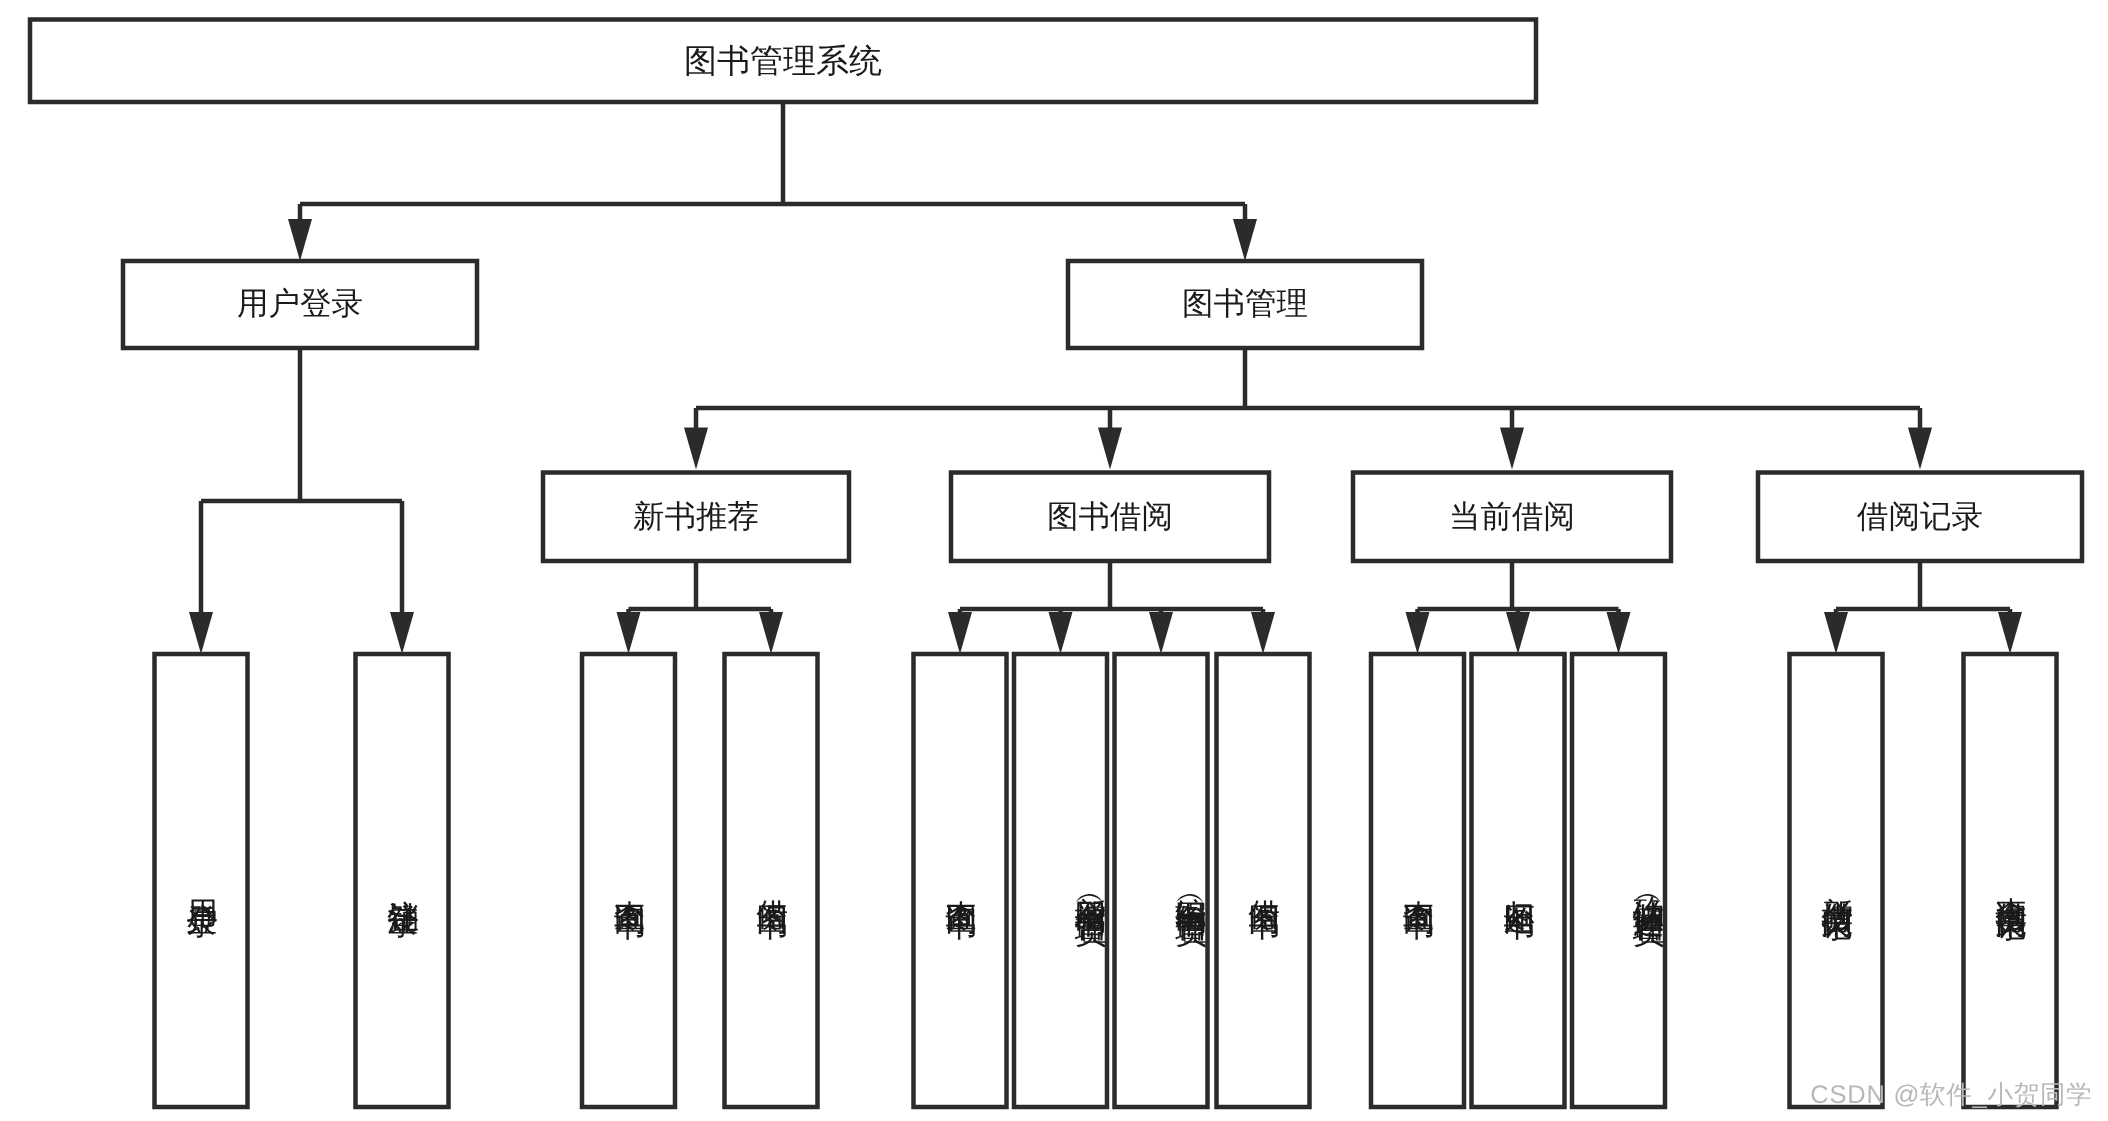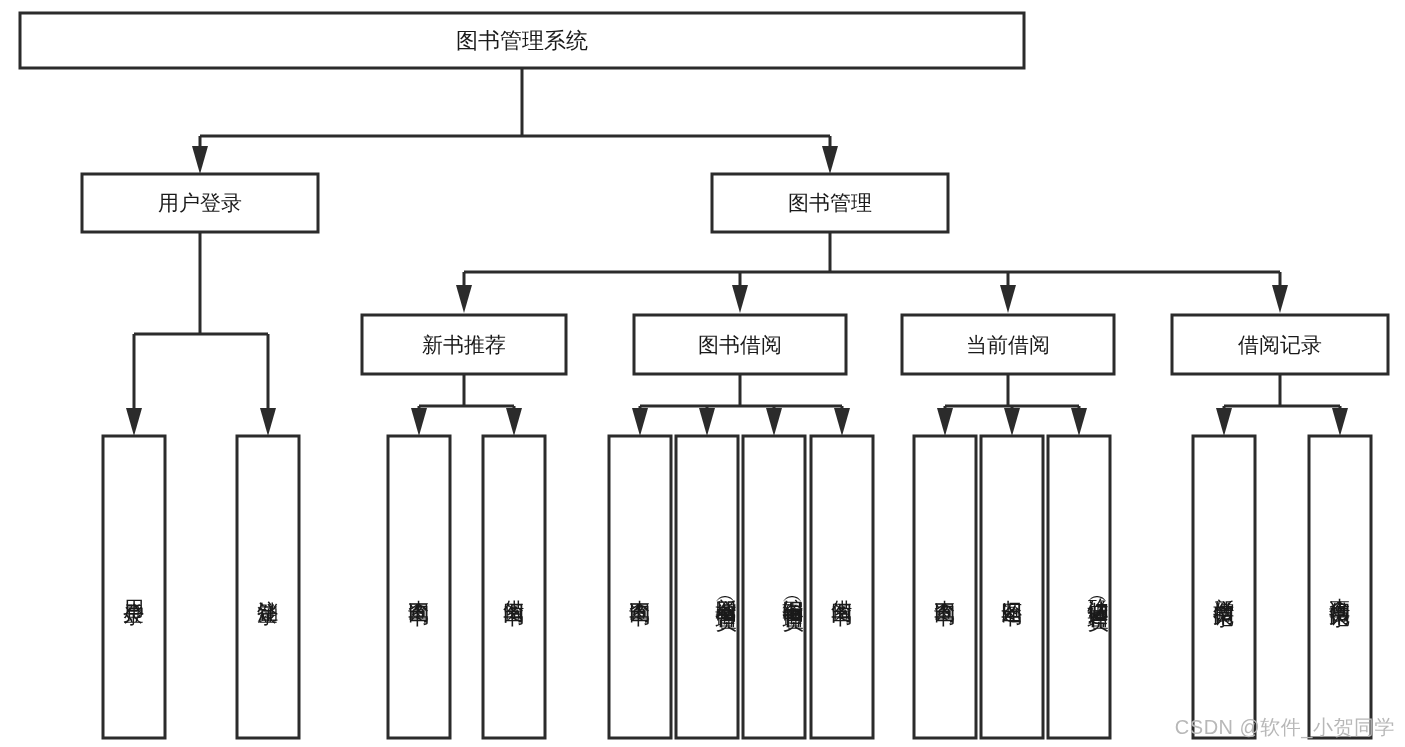--- a/index.html
+++ b/index.html
@@ -62,21 +62,21 @@
     justify-content: center;
     text-align: center;
     white-space: nowrap;
     pointer-events: none;
   }
   .watermark {
     position: absolute;
     right: 10px;
     bottom: 6px;
     font-family: "Liberation Sans", "DejaVu Sans", sans-serif;
-    font-size: 20px;
+    font-size: 17px;
     color: #b8b8b8;
     letter-spacing: 0.5px;
     white-space: nowrap;
   }
 </style>
 </head>
 <body>
 
 <div id="diagram-root">
 

